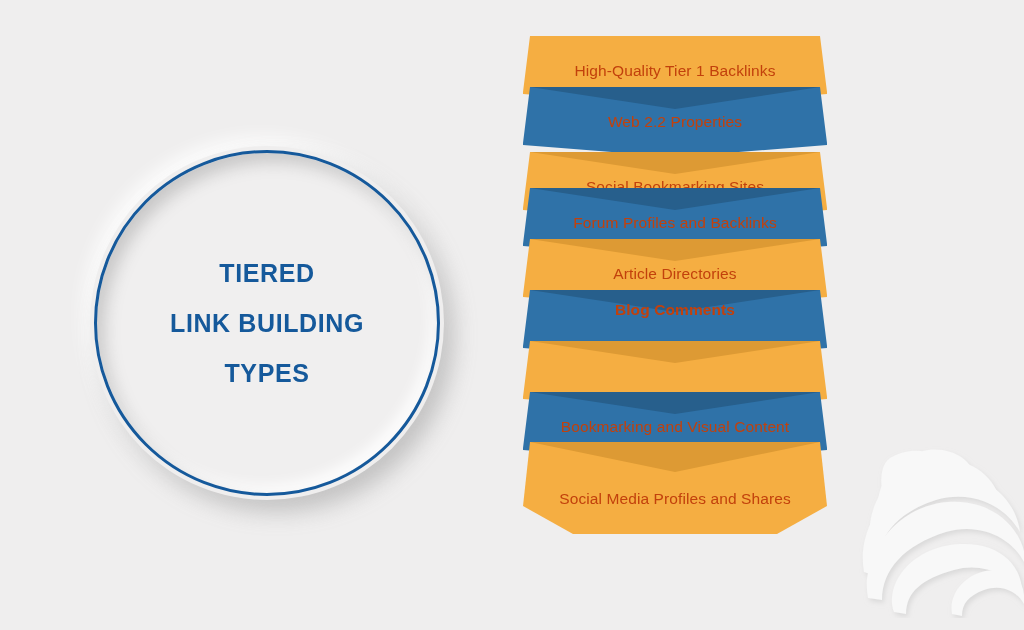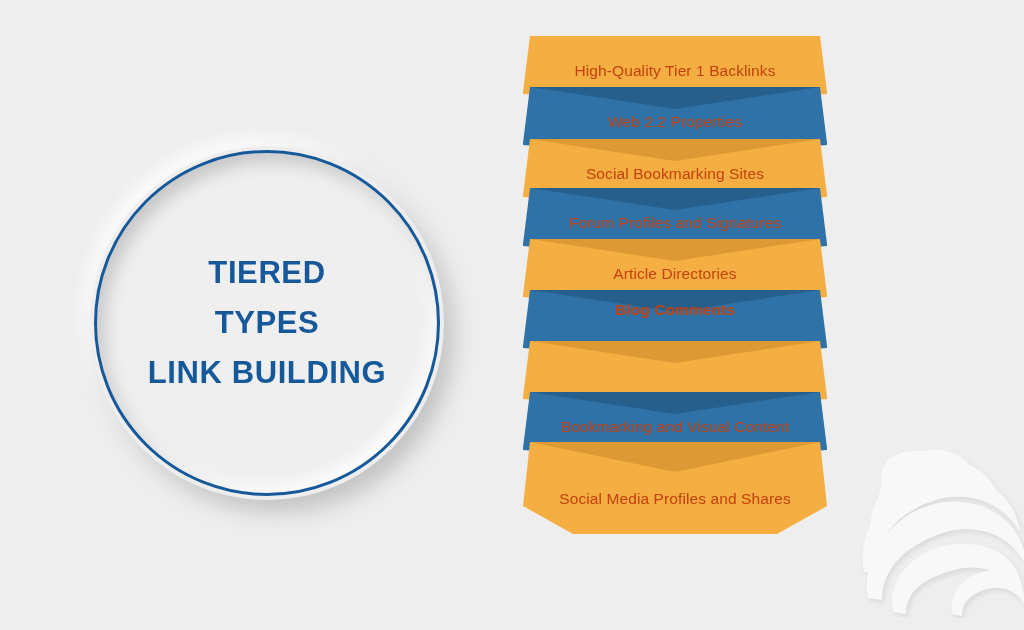--- a/index.html
+++ b/index.html
@@ -61,21 +61,21 @@
   #circle-title {
     position: absolute;
     inset: 0;
     display: flex;
     flex-direction: column;
     align-items: center;
     justify-content: center;
     text-align: center;
     color: #15599b;
     font-weight: bold;
-    font-size: 31px;
+    font-size: 25px;
     letter-spacing: 0.6px;
     line-height: 50px;
     user-select: none;
   }
   #circle-title .tline { display: block; white-space: nowrap; }
 
   
   #chevron-stack {
     position: absolute;
     left: 515px;
@@ -122,52 +122,52 @@
 <body>
 
 <div id="stage">
 
   <div id="circle-badge">
     <div id="circle-shadow-outer"></div>
     <div id="circle-inner-bevel"></div>
     <div id="circle-ring"></div>
     <div id="circle-title">
       <span class="tline">TIERED</span>
+      <span class="tline">LINK BUILDING</span>
       <span class="tline">TYPES</span>
-      <span class="tline">LINK BUILDING</span>
     </div>
   </div>
 
   <div id="chevron-stack">
       <div class="chevron-row" style="top: 0px; height: 70px;">
         <svg class="chevron-svg" viewBox="0 0 320 70" width="320" height="70">
           <path d="M 15 0 L 305 0 L 312 56 L 312 58 L 160 70 L 8 58 L 8 56 Z" fill="#f5ae42"></path>
         </svg>
         <div class="chevron-label" style="top: 26px;">High-Quality Tier 1 Backlinks</div>
       </div>
       <div class="chevron-row" style="top: 50.8px; height: 70px;">
         <svg class="chevron-svg" viewBox="0 0 320 70" width="320" height="70">
           <path d="M 15 0 L 305 0 L 312 56 L 312 58 L 160 70 L 8 58 L 8 56 Z" fill="#2f72a8"></path>
           <path d="M 15 0 L 305 0 L 160 22 Z" fill="#275f8c"></path>
         </svg>
         <div class="chevron-label" style="top: 26px;">Web 2.2 Properties</div>
       </div>
-      <div class="chevron-row" style="top: 103px; height: 70px;">
+      <div class="chevron-row" style="top: 116px; height: 70px;">
         <svg class="chevron-svg" viewBox="0 0 320 70" width="320" height="70">
           <path d="M 15 0 L 305 0 L 312 56 L 312 58 L 160 70 L 8 58 L 8 56 Z" fill="#f5ae42"></path>
           <path d="M 15 0 L 305 0 L 160 22 Z" fill="#dd9a34"></path>
         </svg>
         <div class="chevron-label" style="top: 26px;">Social Bookmarking Sites</div>
       </div>
       <div class="chevron-row" style="top: 152.4px; height: 70px;">
         <svg class="chevron-svg" viewBox="0 0 320 70" width="320" height="70">
           <path d="M 15 0 L 305 0 L 312 56 L 312 58 L 160 70 L 8 58 L 8 56 Z" fill="#2f72a8"></path>
           <path d="M 15 0 L 305 0 L 160 22 Z" fill="#275f8c"></path>
         </svg>
-        <div class="chevron-label" style="top: 26px;">Forum Profiles and Signatures</div>
+        <div class="chevron-label" style="top: 26px;">Forum Profiles and Backlinks</div>
       </div>
       <div class="chevron-row" style="top: 203.2px; height: 70px;">
         <svg class="chevron-svg" viewBox="0 0 320 70" width="320" height="70">
           <path d="M 15 0 L 305 0 L 312 56 L 312 58 L 160 70 L 8 58 L 8 56 Z" fill="#f5ae42"></path>
           <path d="M 15 0 L 305 0 L 160 22 Z" fill="#dd9a34"></path>
         </svg>
         <div class="chevron-label" style="top: 26px;">Article Directories</div>
       </div>
       <div class="chevron-row" style="top: 254px; height: 70px;">
         <svg class="chevron-svg" viewBox="0 0 320 70" width="320" height="70">

